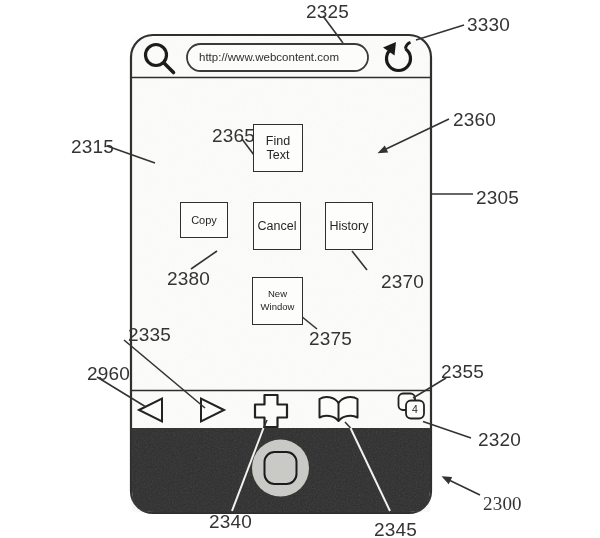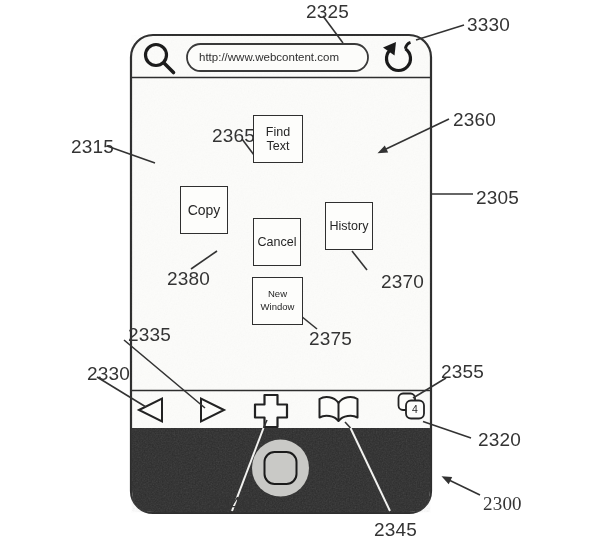--- a/index.html
+++ b/index.html
@@ -17,35 +17,35 @@
   #ref-2360{left:453px;top:109px;}
   #ref-2305{left:476px;top:187px;}
   #ref-2380{left:167px;top:268px;}
   #ref-2370{left:361px;top:271px;margin-left:20px;}
   #ref-2375{left:309px;top:328px;}
   #ref-2335{left:93px;top:324px;margin-left:35px;}
   #ref-2330{left:87px;top:363px;}
   #ref-2355{left:441px;top:361px;}
   #ref-2320{left:478px;top:429px;}
   #ref-2300{left:483px;top:493px;font-family:Liberation Serif, serif;}
-  #ref-2340{left:209px;top:493px;}
+  #ref-2340{left:209px;top:511px;}
   #ref-2345{left:374px;top:519px;}
 
   
   .url-text{position:absolute;left:187px;top:44px;width:181px;height:27px;
             line-height:27px;padding-left:12px;box-sizing:border-box;
             font-size:11.5px;color:#2f2f2f;white-space:nowrap;}
 
   
   .btn{position:absolute;border:1.7px solid #2f2f2f;background:#fdfdfb;
        display:flex;align-items:center;justify-content:center;text-align:center;
        color:#262626;box-sizing:border-box;line-height:1.15;}
-  #btn-find-text {left:253px;top:115px;width:50px;height:48px;font-size:12.5px;}
-  #btn-copy      {left:180px;top:186px;width:48px;height:48px;font-size:14px;}
-  #btn-cancel    {left:253px;top:202px;width:48px;height:48px;font-size:12.5px;margin-top:16px;}
+  #btn-find-text {left:253px;top:124px;width:50px;height:48px;font-size:12.5px;}
+  #btn-copy      {left:180px;top:202px;width:48px;height:36px;font-size:11px;}
+  #btn-cancel    {left:253px;top:202px;width:48px;height:48px;font-size:12.5px;}
   #btn-history   {left:325px;top:202px;width:48px;height:48px;font-size:12.5px;}
   #btn-new-window{left:252px;top:277px;width:51px;height:48px;font-size:9.5px;line-height:1.35;}
 
   
   .tab-count{position:absolute;left:406px;top:400px;width:18px;height:18px;
              display:flex;align-items:center;justify-content:center;
              font-size:10.5px;color:#1d1d1d;}
 </style>
 </head>
 <body>
@@ -139,20 +139,20 @@
   <div class="ref" id="ref-2325">2325</div>
   <div class="ref" id="ref-2310">3330</div>
   <div class="ref" id="ref-2315">2315</div>
   <div class="ref" id="ref-2365">2365</div>
   <div class="ref" id="ref-2360">2360</div>
   <div class="ref" id="ref-2305">2305</div>
   <div class="ref" id="ref-2380">2380</div>
   <div class="ref" id="ref-2370">2370</div>
   <div class="ref" id="ref-2375">2375</div>
   <div class="ref" id="ref-2335">2335</div>
-  <div class="ref" id="ref-2330">2330</div>
+  <div class="ref" id="ref-2330">2960</div>
   <div class="ref" id="ref-2355">2355</div>
   <div class="ref" id="ref-2320">2320</div>
   <div class="ref" id="ref-2300">2300</div>
   <div class="ref" id="ref-2340">2340</div>
   <div class="ref" id="ref-2345">2345</div>
 
 </div>
 
 </body></html>

